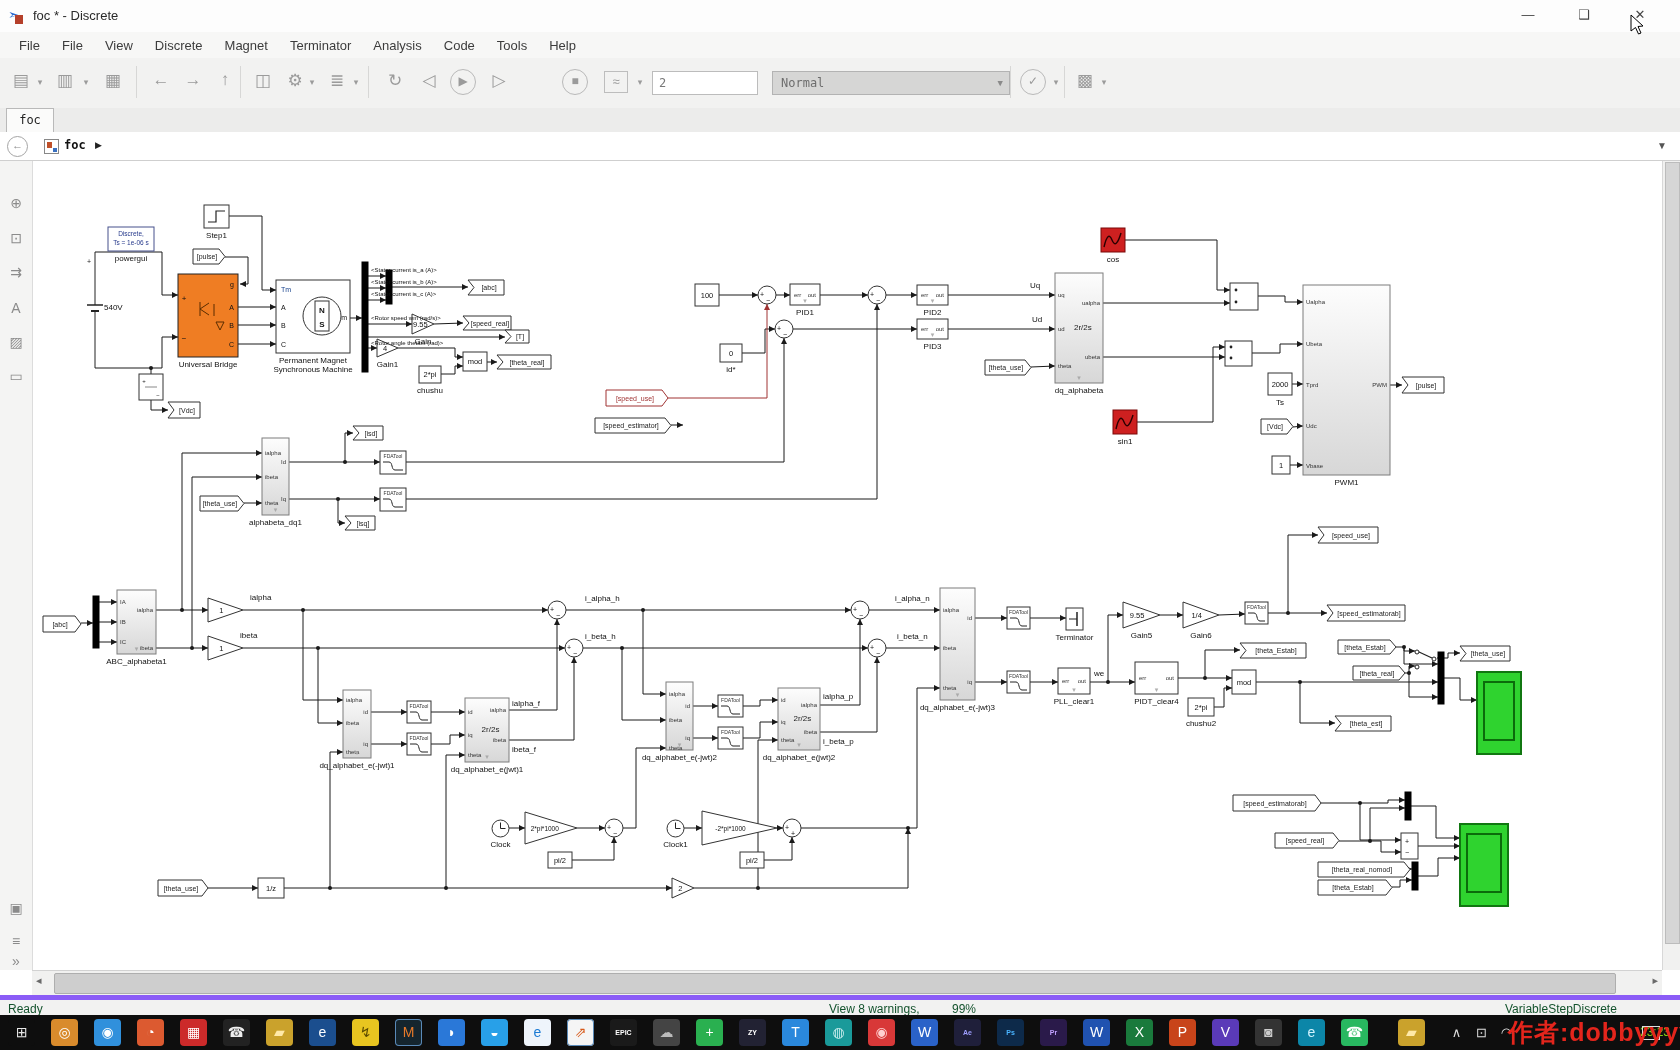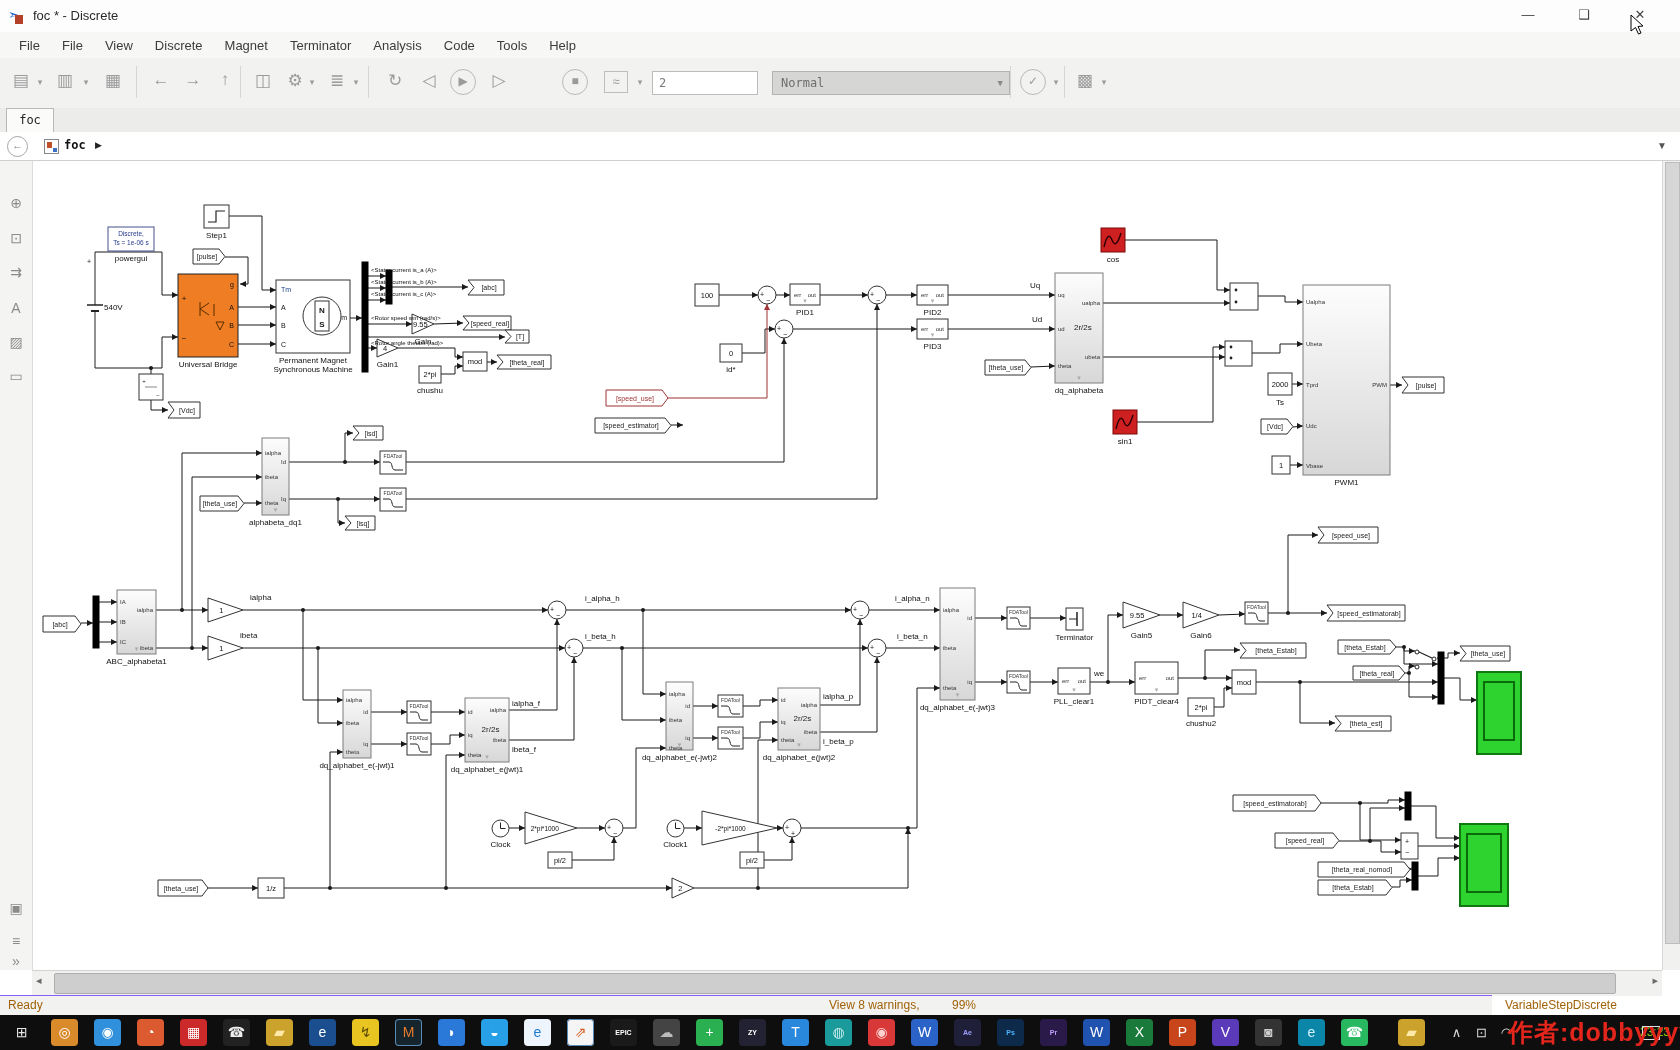--- a/index.html
+++ b/index.html
@@ -49,22 +49,22 @@
   .pal{position:absolute;left:0;width:32px;text-align:center;font-size:14px;color:#8b8b8b}
   #diagram{position:absolute;left:0;top:0;z-index:5}
   #hscroll{position:absolute;left:32px;top:970px;width:1630px;height:25px;background:#f1f1f0;
            border-top:1px solid #d2d2d2;z-index:15}
   #hs-thumb{position:absolute;left:22px;top:2px;width:1560px;height:19px;background:#cecece;
             border:1px solid #aeaeae;border-radius:2px}
   .scroll-ar{position:absolute;top:3px;font-size:11px;color:#6a6a6a}
   #vscroll{position:absolute;left:1662px;top:160px;width:18px;height:810px;background:#f1f1f0;
            border-left:1px solid #d8d8d8;z-index:14}
   #vs-thumb{position:absolute;left:2px;top:2px;width:13px;height:780px;background:#d6d6d6;border:1px solid #bcbcbc}
-  #statusbar{position:absolute;left:0;top:995px;width:1492px;height:20px;background:#f2f2f1;
-             border-top:1px solid #8b5cf6;z-index:15;font-size:12px;color:#a16207}
+  #statusbar{position:absolute;left:0;top:995px;width:1680px;height:20px;background:#f2f2f1;
+             border-top:5px solid #8b5cf6;z-index:15;font-size:12px;color:#14532d}
   #statusbar span{position:absolute;top:2px}
   #taskbar{position:absolute;left:0;top:1015px;width:1680px;height:35px;background:#0e0e0e;z-index:30}
   .tki{position:absolute;top:4px;width:27px;height:27px;border-radius:4px;text-align:center;
        font-size:14px;line-height:27px;color:#fff}
   .tki.active{box-shadow:0 0 0 1px #5a8ab8 inset;background-color:#2a3a48}
   .tki.small{font-size:7px;font-weight:bold}
   .tki.plain{background:transparent!important;color:#ddd;font-size:13px}
   #tk-time{position:absolute;left:1640px;top:10px;color:#84cc16;font-size:12px;z-index:31}
   #tk-notif{position:absolute;left:1642px;top:11px;width:16px;height:12px;border:1px solid #ddd;z-index:31}
   #watermark{position:absolute;left:1508px;top:1016px;z-index:40;color:#e4251c;font-size:25px;

